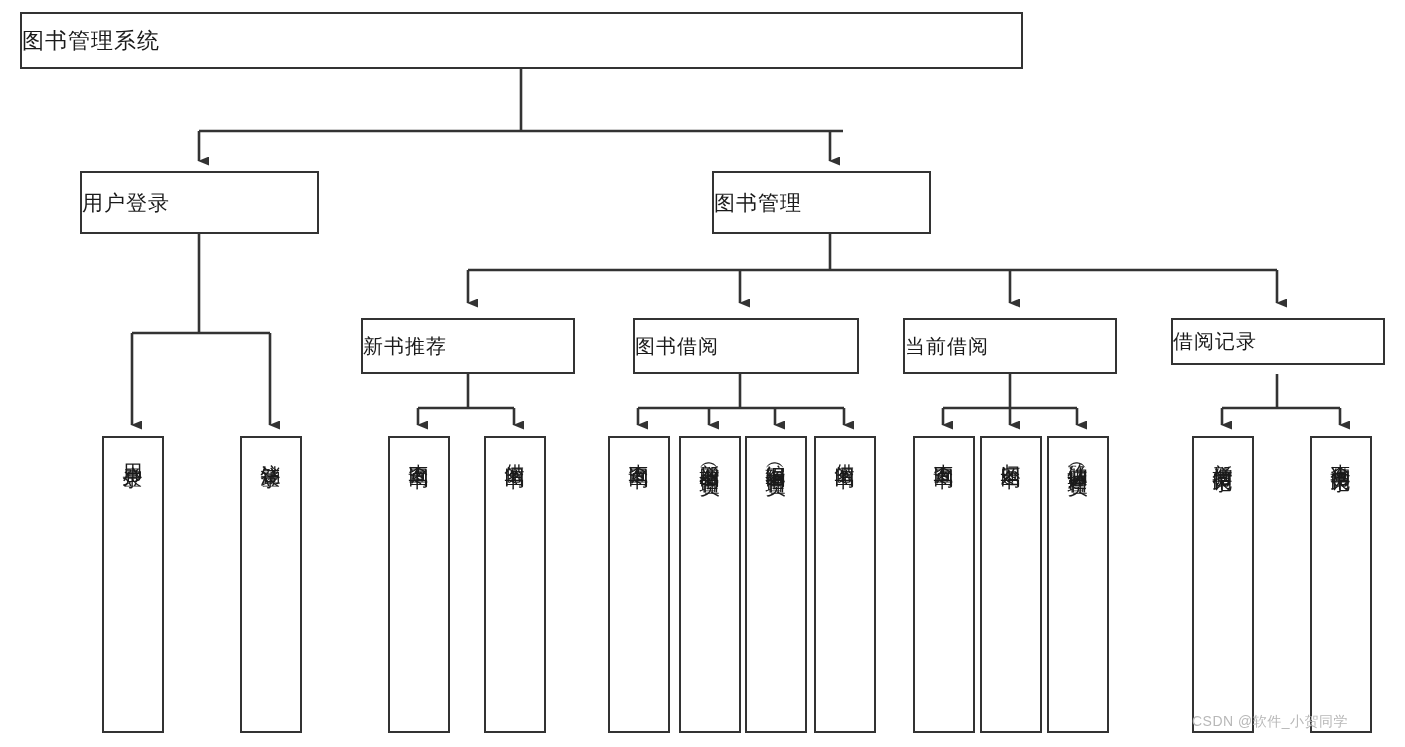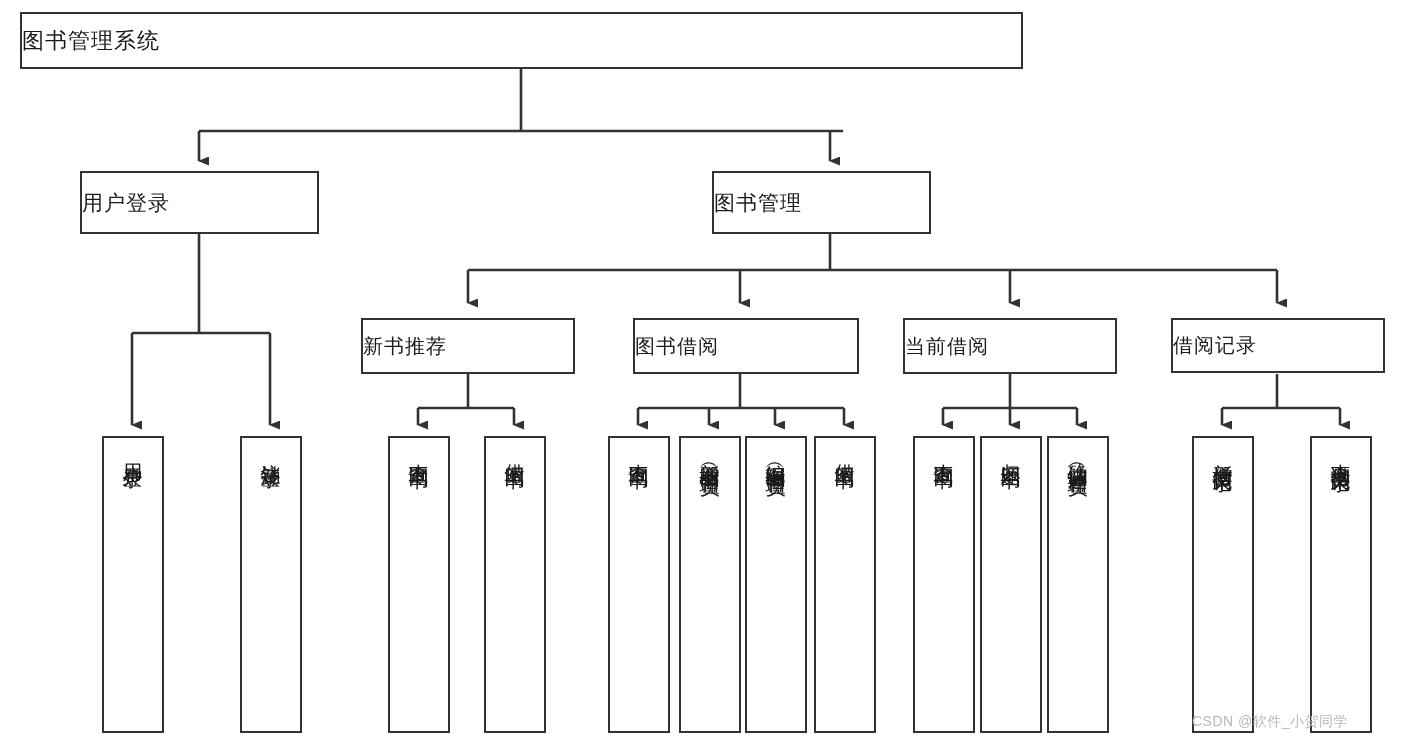--- a/index.html
+++ b/index.html
@@ -140,21 +140,21 @@
 
   <div class="node lvl3" style="left:361px; top:318px; width:214px; height:56px;">
     <span class="htext">新书推荐</span>
   </div>
   <div class="node lvl3" style="left:633px; top:318px; width:226px; height:56px;">
     <span class="htext">图书借阅</span>
   </div>
   <div class="node lvl3" style="left:903px; top:318px; width:214px; height:56px;">
     <span class="htext">当前借阅</span>
   </div>
-  <div class="node lvl3" style="left:1171px; top:318px; width:214px; height:55px;">
+  <div class="node lvl3" style="left:1171px; top:318px; width:214px; height:47px;">
     <span class="htext">借阅记录</span>
   </div>
 
   <div class="node leaf" style="left:102px; top:436px; width:62px; height:297px;">
     <span class="vtext">用户登录</span>
   </div>
   <div class="node leaf" style="left:240px; top:436px; width:62px; height:297px;">
     <span class="vtext">注销登录</span>
   </div>
 

